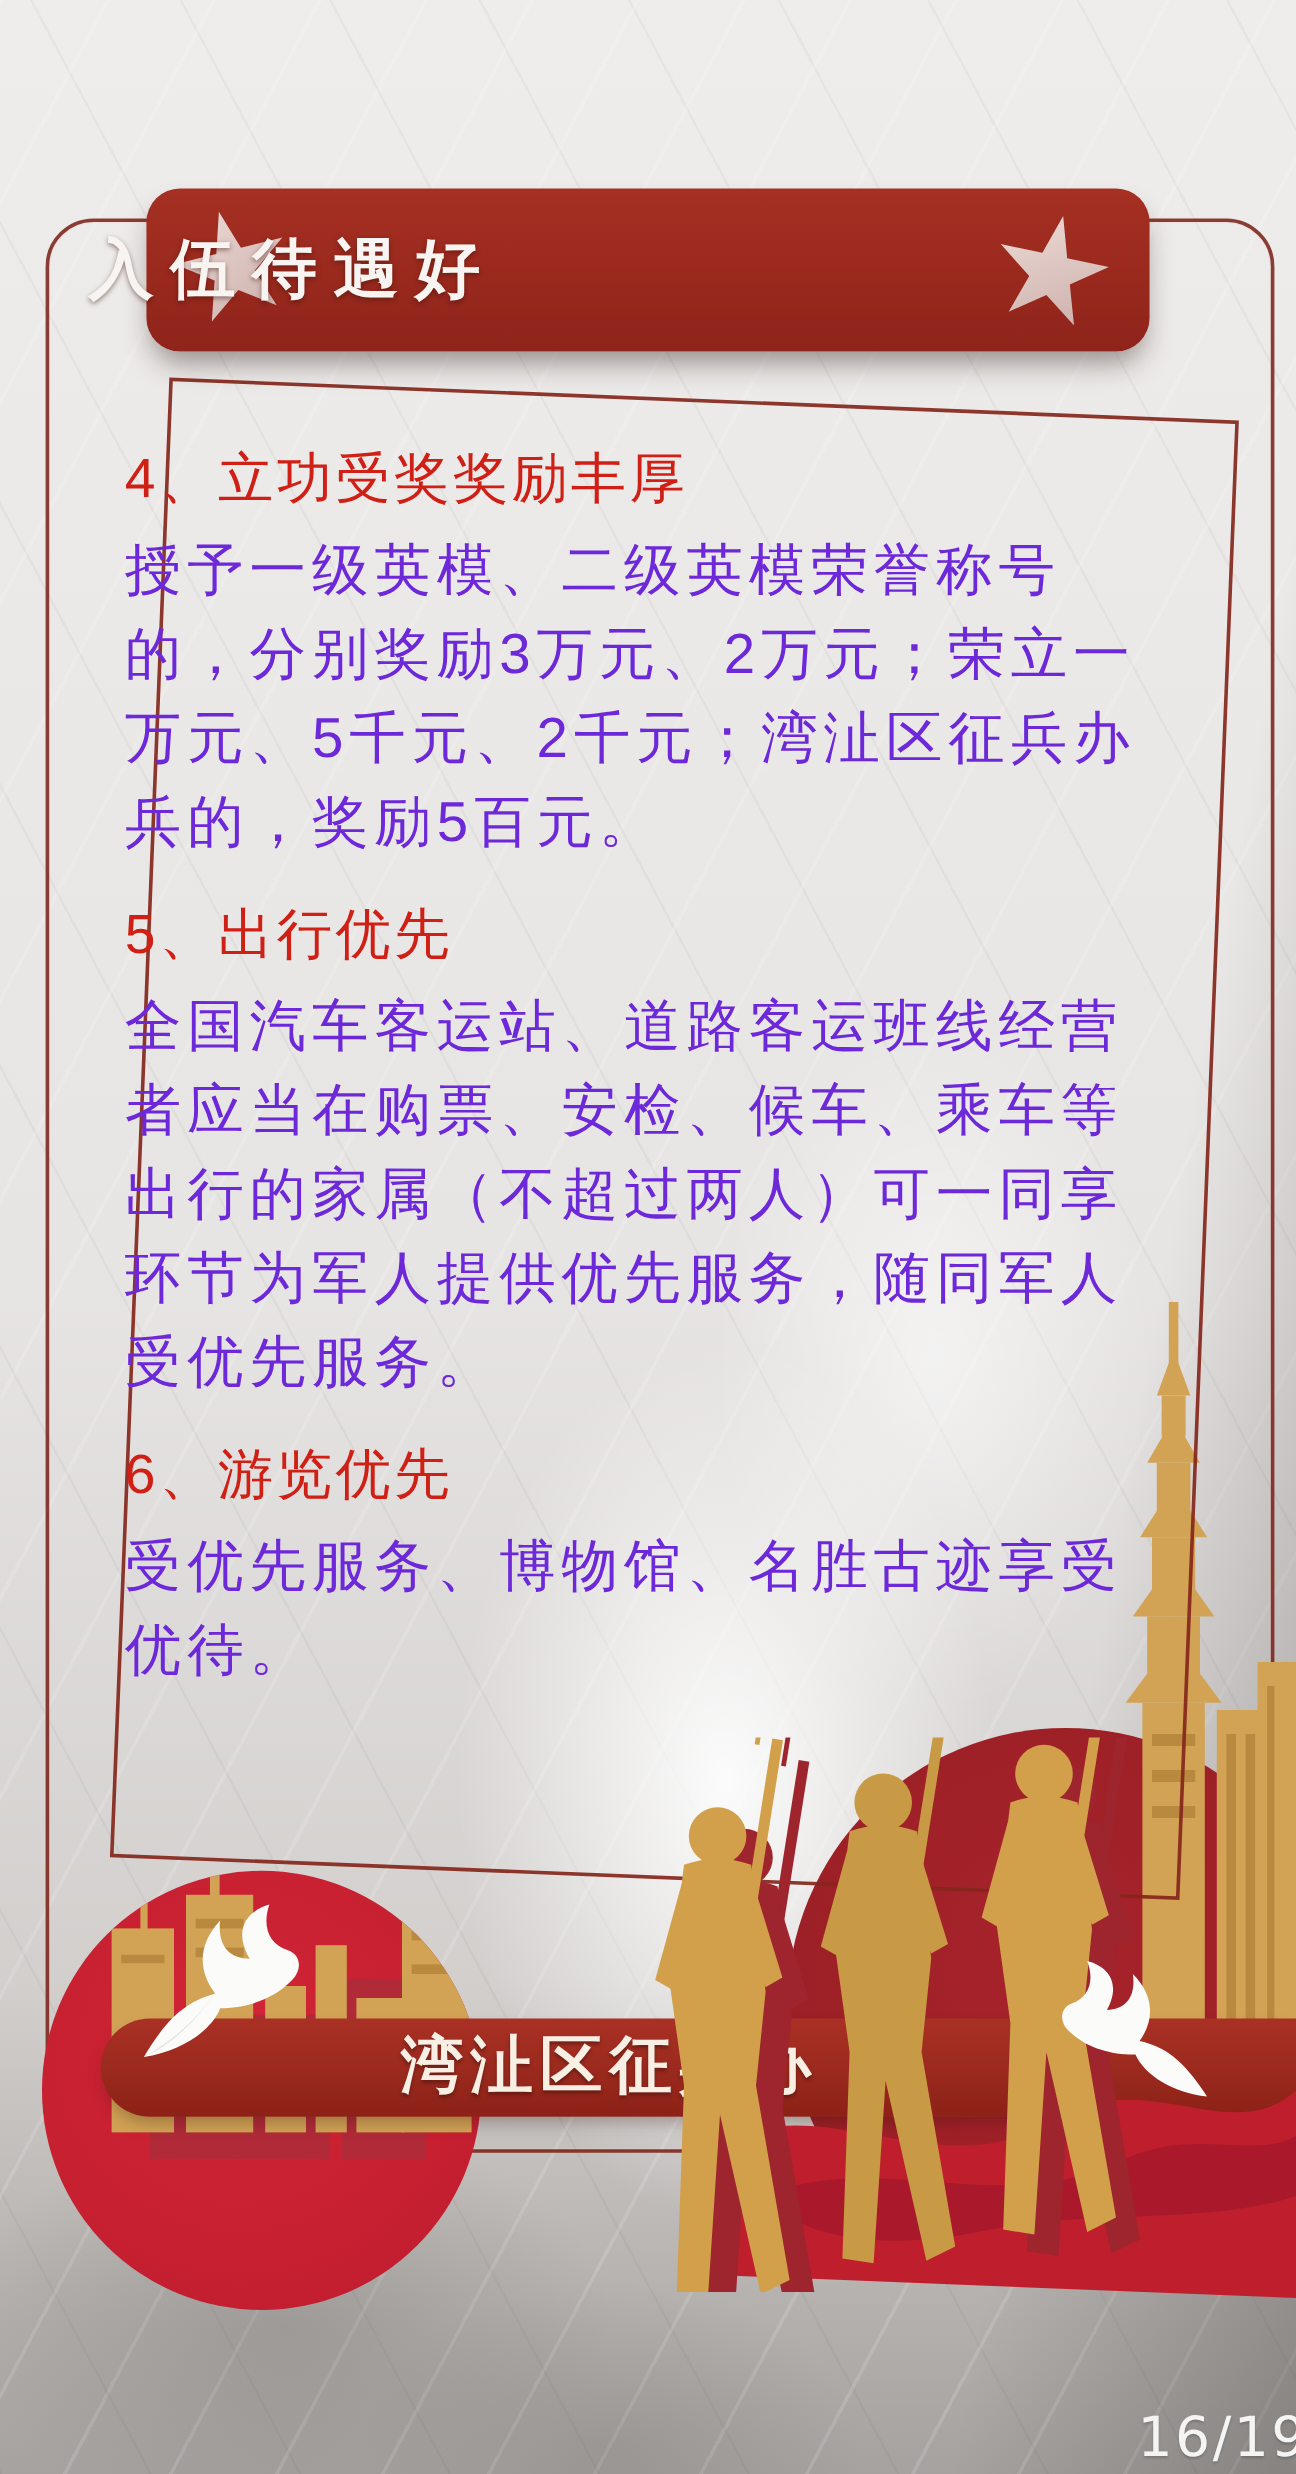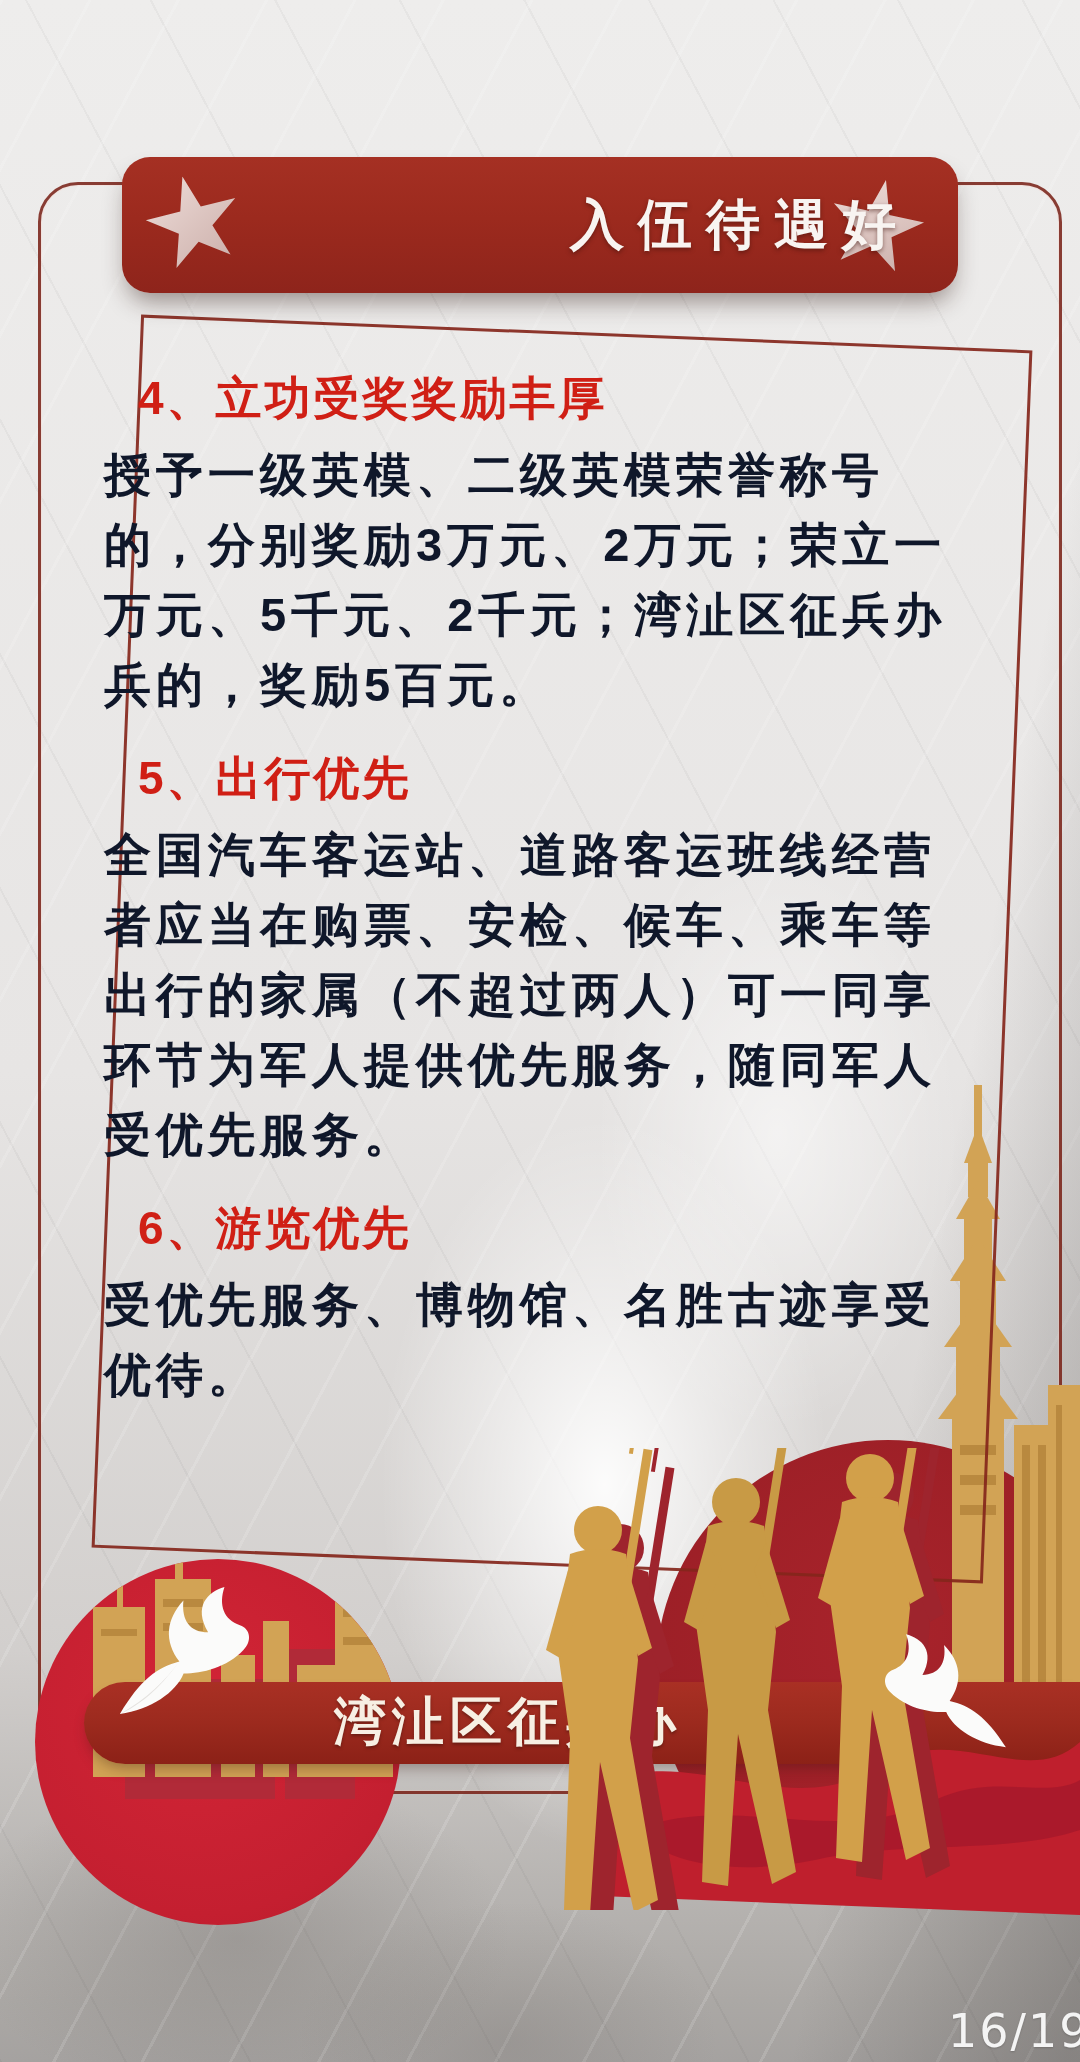--- a/index.html
+++ b/index.html
@@ -26,33 +26,33 @@
       overflow:hidden;}
   .circle-right{position:absolute;left:656px;top:1440px;width:464px;height:464px;border-radius:50%;
       background:radial-gradient(circle at 48% 42%, #a8232b 0%, #9b1f26 72%, #8e1b22 100%);}
   .inner-frame{position:absolute;left:116px;top:332px;width:886px;height:1228px;
       border:3px solid rgba(132,38,27,.92);transform:rotate(2.3deg);}
   
   .top-banner{position:absolute;left:122px;top:157px;width:836px;height:136px;border-radius:28px;
       background:linear-gradient(180deg,#a53023 0%,#9c2a1e 45%,#8e241b 100%);
       box-shadow:0 14px 24px -6px rgba(45,22,16,.45);}
   .banner-title{position:absolute;left:0;right:0;top:50%;transform:translate(-48px,-50%);
-      text-align:right;color:#f8f4f1;font-size:54px;font-weight:bold;letter-spacing:14px;
+      text-align:left;color:#f8f4f1;font-size:54px;font-weight:bold;letter-spacing:14px;
       text-shadow:0 2px 4px rgba(60,15,10,.5);white-space:nowrap;}
   .star{position:absolute;width:96px;height:96px;
       background:linear-gradient(150deg,#f4eae7 0%,#ddcbc7 60%,#cdb8b4 100%);
       clip-path:polygon(50% 0%,61% 35%,98% 35%,68% 57%,79% 91%,50% 70%,21% 91%,32% 57%,2% 35%,39% 35%);
       opacity:.93;}
   .star-left{left:24px;top:18px;transform:rotate(-14deg);}
   .star-right{left:706px;top:22px;transform:rotate(12deg);}
   
   .content{position:absolute;left:104px;top:356px;width:905px;z-index:30;}
-  .sec-heading{font-size:46px;line-height:84px;font-weight:700;color:#d01f15;letter-spacing:3px;white-space:nowrap;margin-left:34px;}
+  .sec-heading{font-size:46px;line-height:84px;font-weight:400;color:#d01f15;letter-spacing:3px;white-space:nowrap;}
   .sec-heading.gap{margin-top:16px;}
-  .bline{font-size:47px;line-height:70px;font-weight:700;color:#0f172a;letter-spacing:5px;white-space:nowrap;}
+  .bline{font-size:47px;line-height:70px;font-weight:400;color:#6d28d9;letter-spacing:5px;white-space:nowrap;}
   .bline.indent{padding-left:146px;}
   
   .bottom-banner{position:absolute;left:84px;top:1682px;width:996px;height:82px;
       border-radius:41px 0 0 41px;z-index:24;
       background:linear-gradient(180deg,#a93024 0%,#9c2a1e 50%,#8c2117 100%);
       box-shadow:0 8px 14px -4px rgba(50,20,14,.35);}
   .bottom-banner-label{position:absolute;left:0;right:0;top:50%;transform:translate(-74px,-52%);
       text-align:center;color:#f7efe3;font-size:52px;font-weight:800;letter-spacing:6px;
       text-shadow:0 2px 3px rgba(70,20,12,.55);white-space:nowrap;}
   .decor{position:absolute;}

